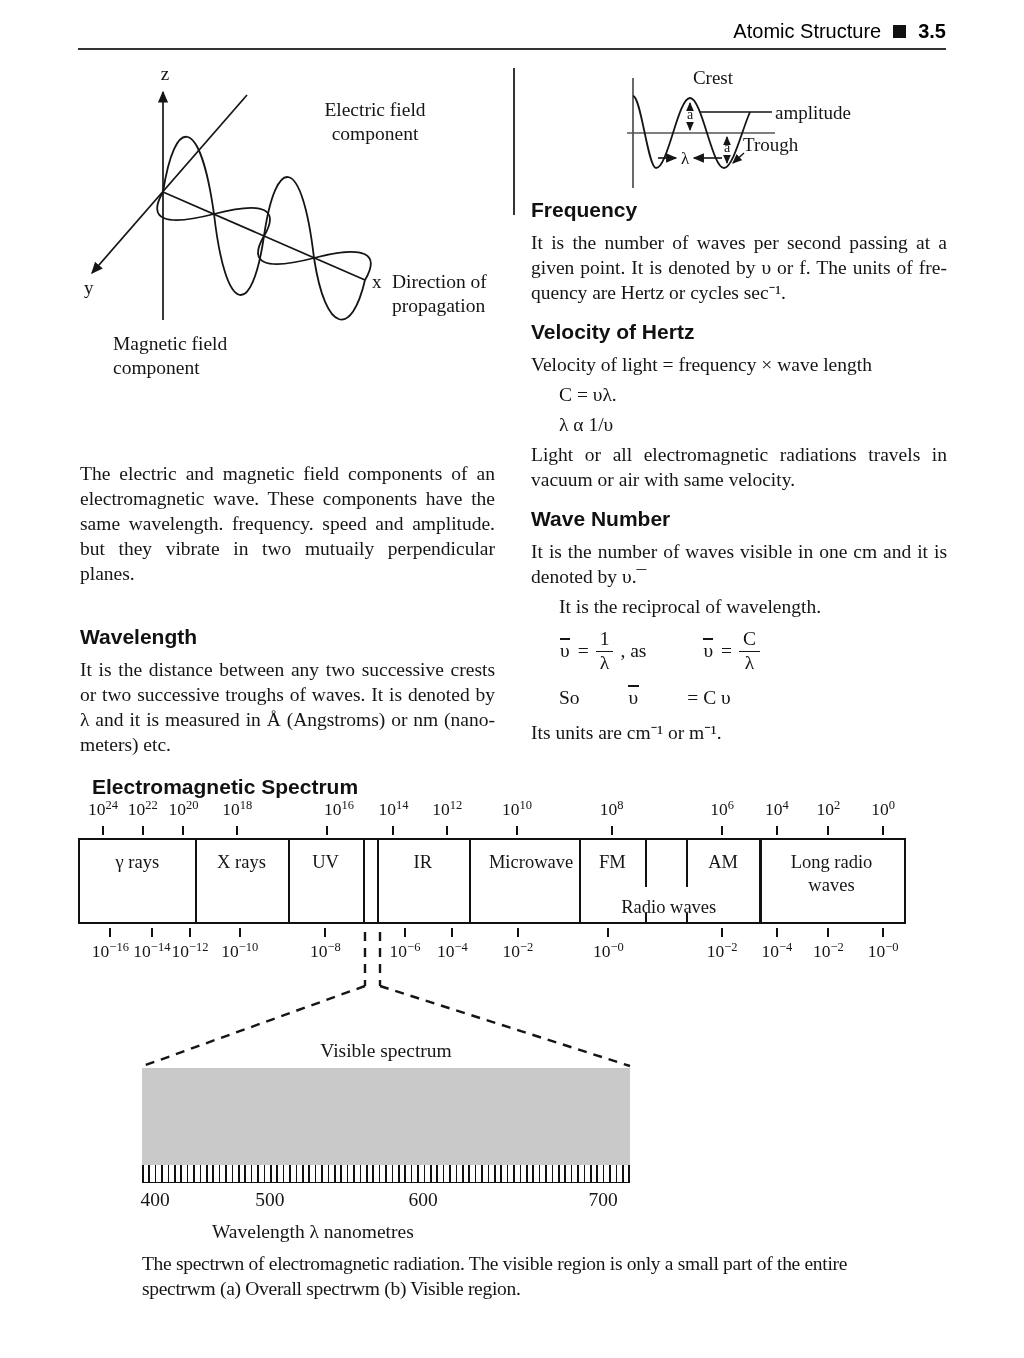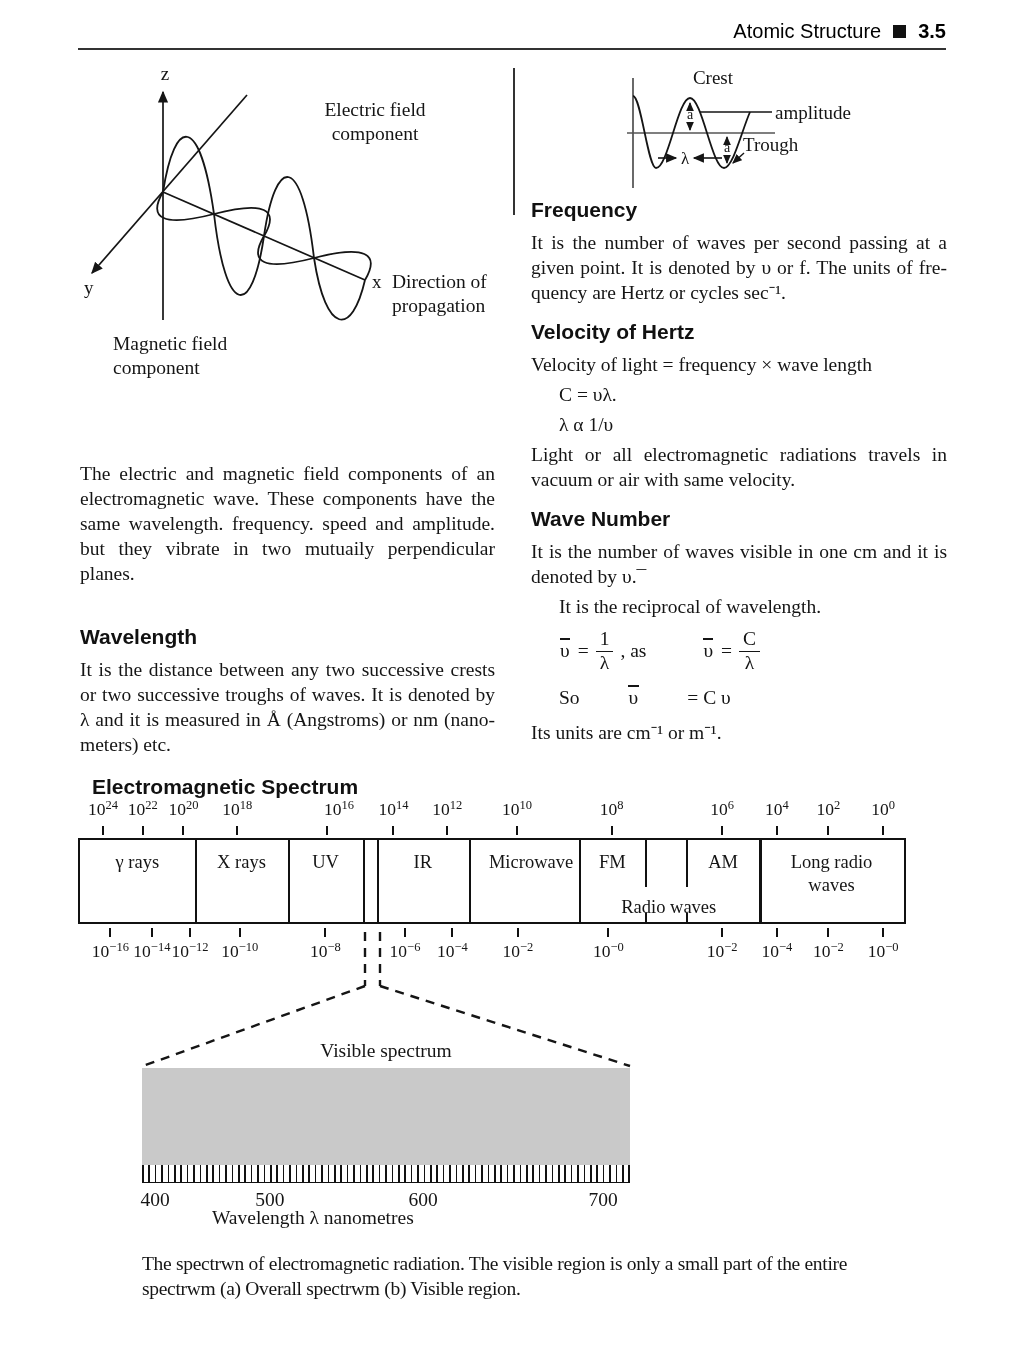--- a/index.html
+++ b/index.html
@@ -67,21 +67,21 @@
 
   
   .visible-block{position:absolute;left:142px;top:1040px;width:488px;}
   .vs-label{position:absolute;left:0;top:0;width:100%;text-align:center;font-size:19.5px;}
   .vs-gray{position:absolute;left:0;top:28px;width:100%;height:97px;background:#c9c9c9;}
   .vs-ruler{position:absolute;left:0;top:125px;width:100%;height:17px;
             background:repeating-linear-gradient(to right,#111 0,#111 1.6px,transparent 1.6px,transparent 6.4px);
             border-bottom:1.4px solid #111;}
   .vs-ticks{position:absolute;left:0;top:149px;width:100%;height:24px;}
   .nm-label{position:absolute;transform:translateX(-50%);font-size:19.5px;}
-  .vs-axis{position:absolute;left:70px;top:167px;font-size:19.5px;white-space:nowrap;}
+  .vs-axis{position:absolute;left:70px;top:181px;font-size:19.5px;white-space:nowrap;}
   .fig-caption{position:absolute;left:142px;top:1252px;width:762px;font-size:18px;
                letter-spacing:-0.3px;line-height:1.35;}
 </style>
 </head>
 <body>
 
 <div class="page">
 
   <header class="running-head">
     <span>Atomic Structure</span>

